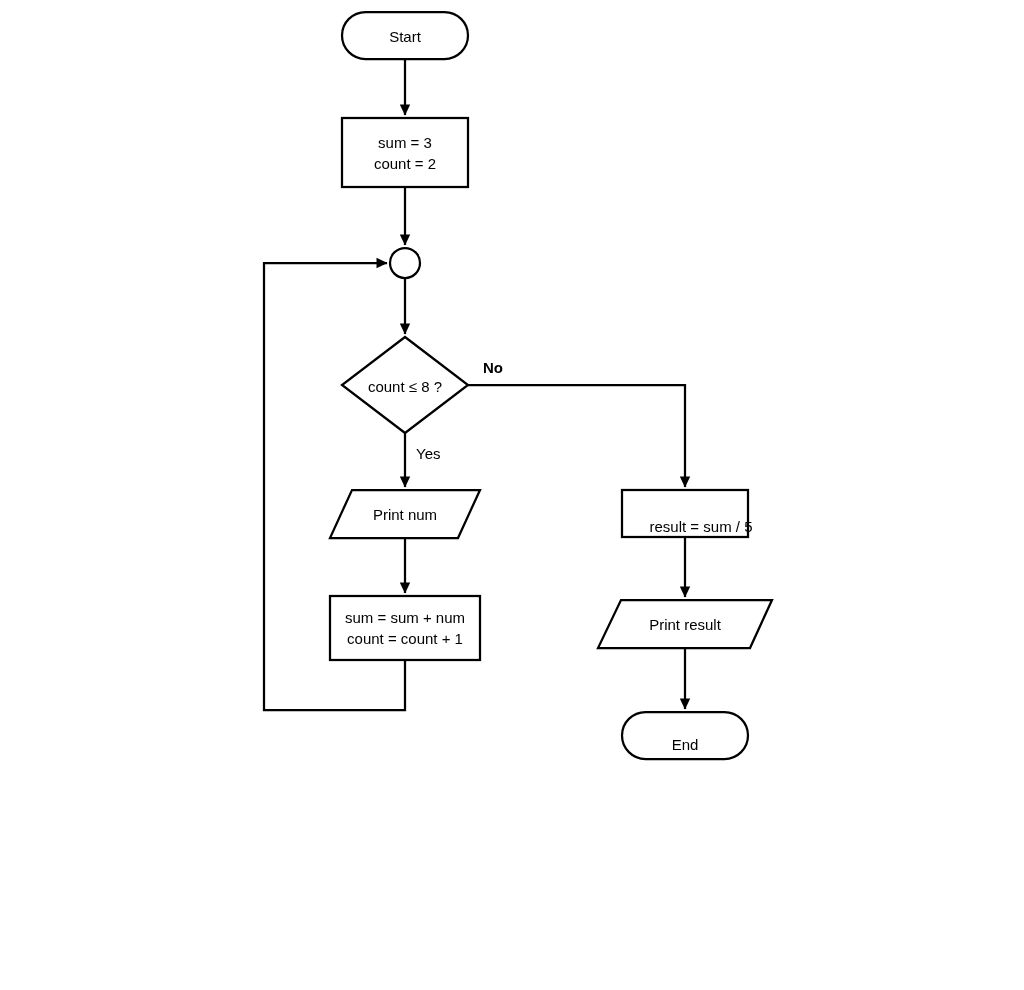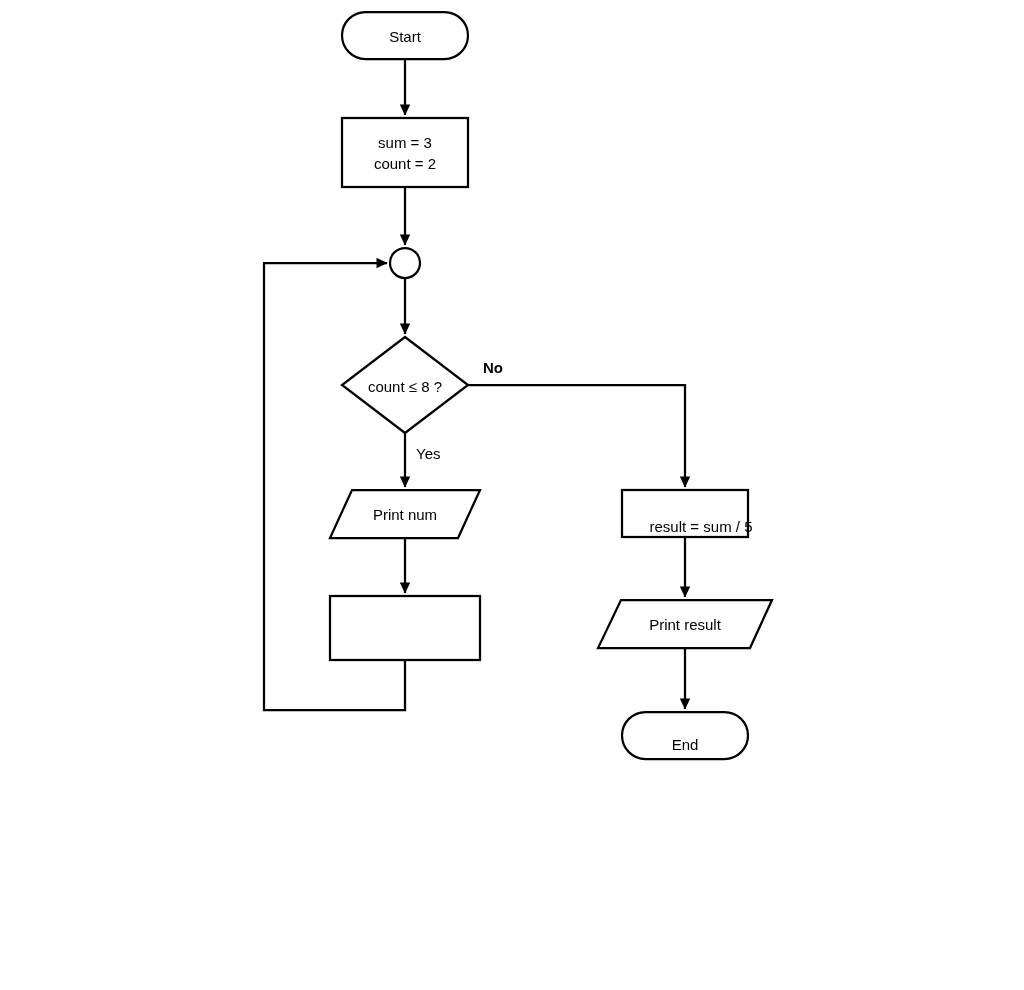--- a/index.html
+++ b/index.html
@@ -72,20 +72,24 @@
 
   <div class="node-label" style="left:405px; top:153px;">
     <div>sum = 3</div>
     <div>count = 2</div>
   </div>
 
   <div class="node-label" style="left:405px; top:386px;">count ≤ 8 ?</div>
 
   <div class="node-label" style="left:405px; top:514px;">Print num</div>
 
+  <div class="node-label" style="left:405px; top:628px;">
+    <div>sum = sum + num</div>
+    <div>count = count + 1</div>
+  </div>
 
   <div class="node-label" style="left:701px; top:514px;margin-top:12px;">result = sum / 5</div>
 
   <div class="node-label" style="left:685px; top:624px;">Print result</div>
 
   <div class="node-label" style="left:685px; top:744px;">End</div>
 
   <div class="edge-label" style="left:416px; top:445px;">Yes</div>
 
   <div class="edge-label" style="left:483px; top:359px;font-weight:bold;">No</div>

